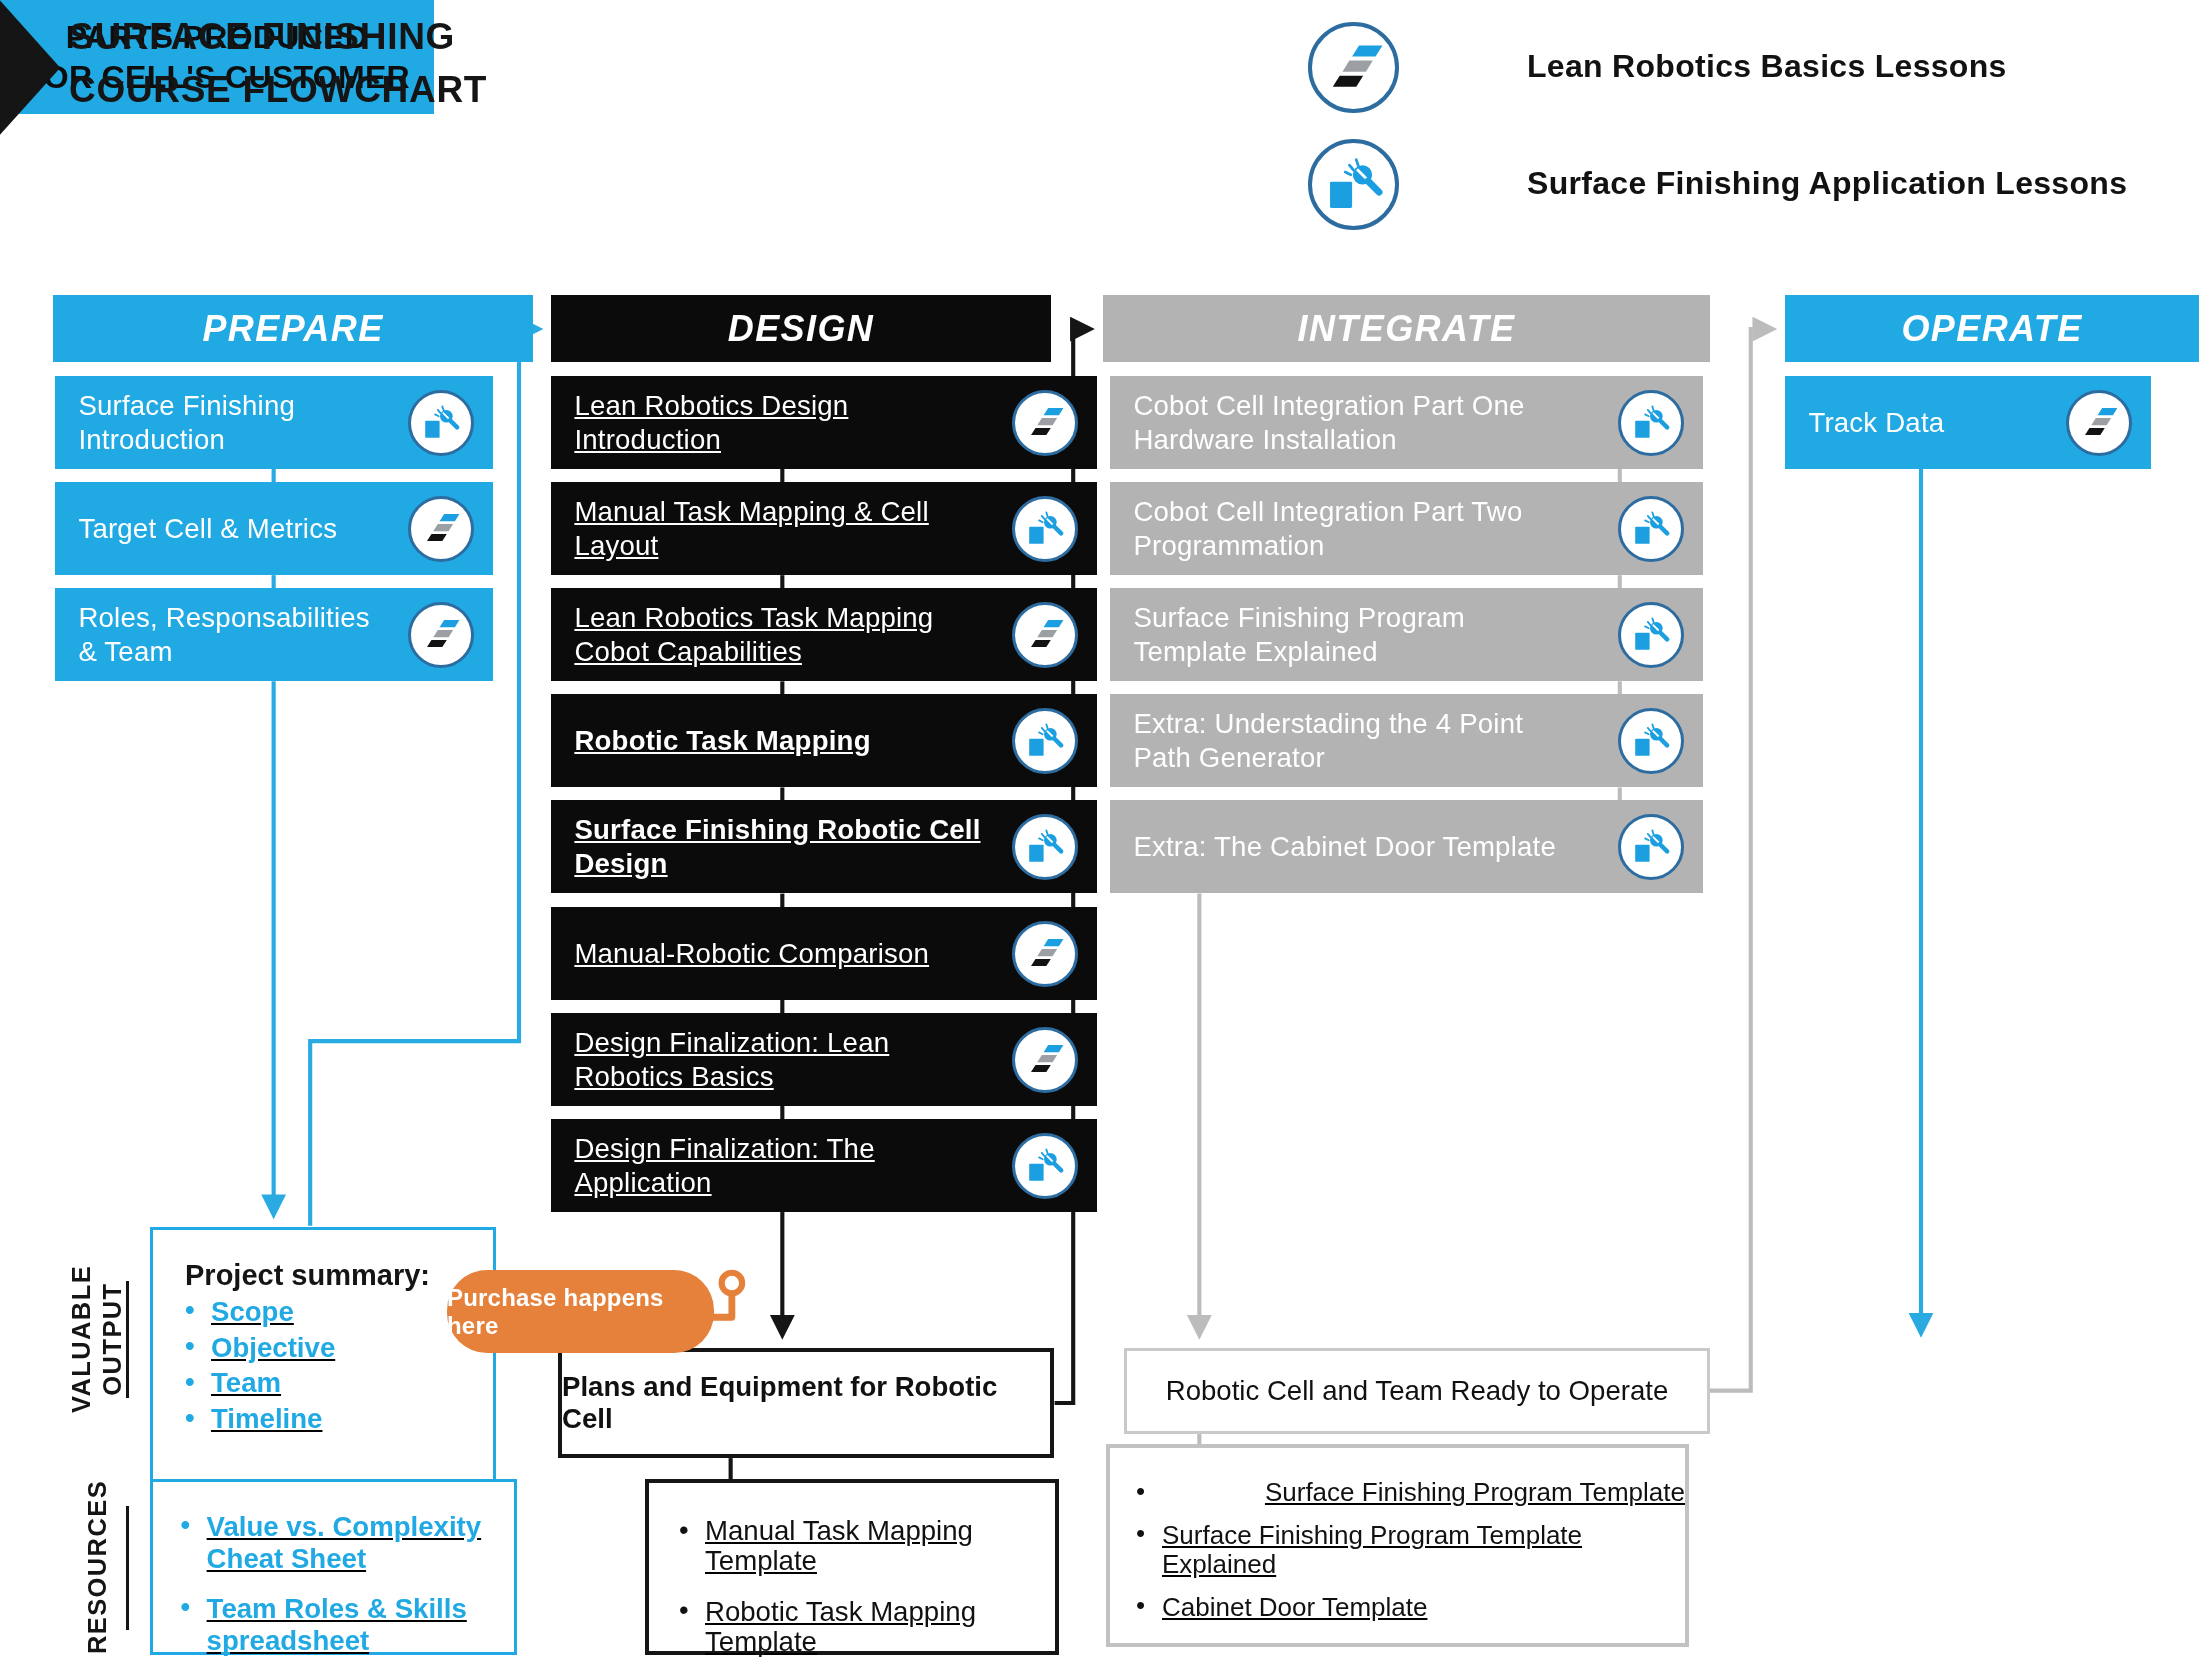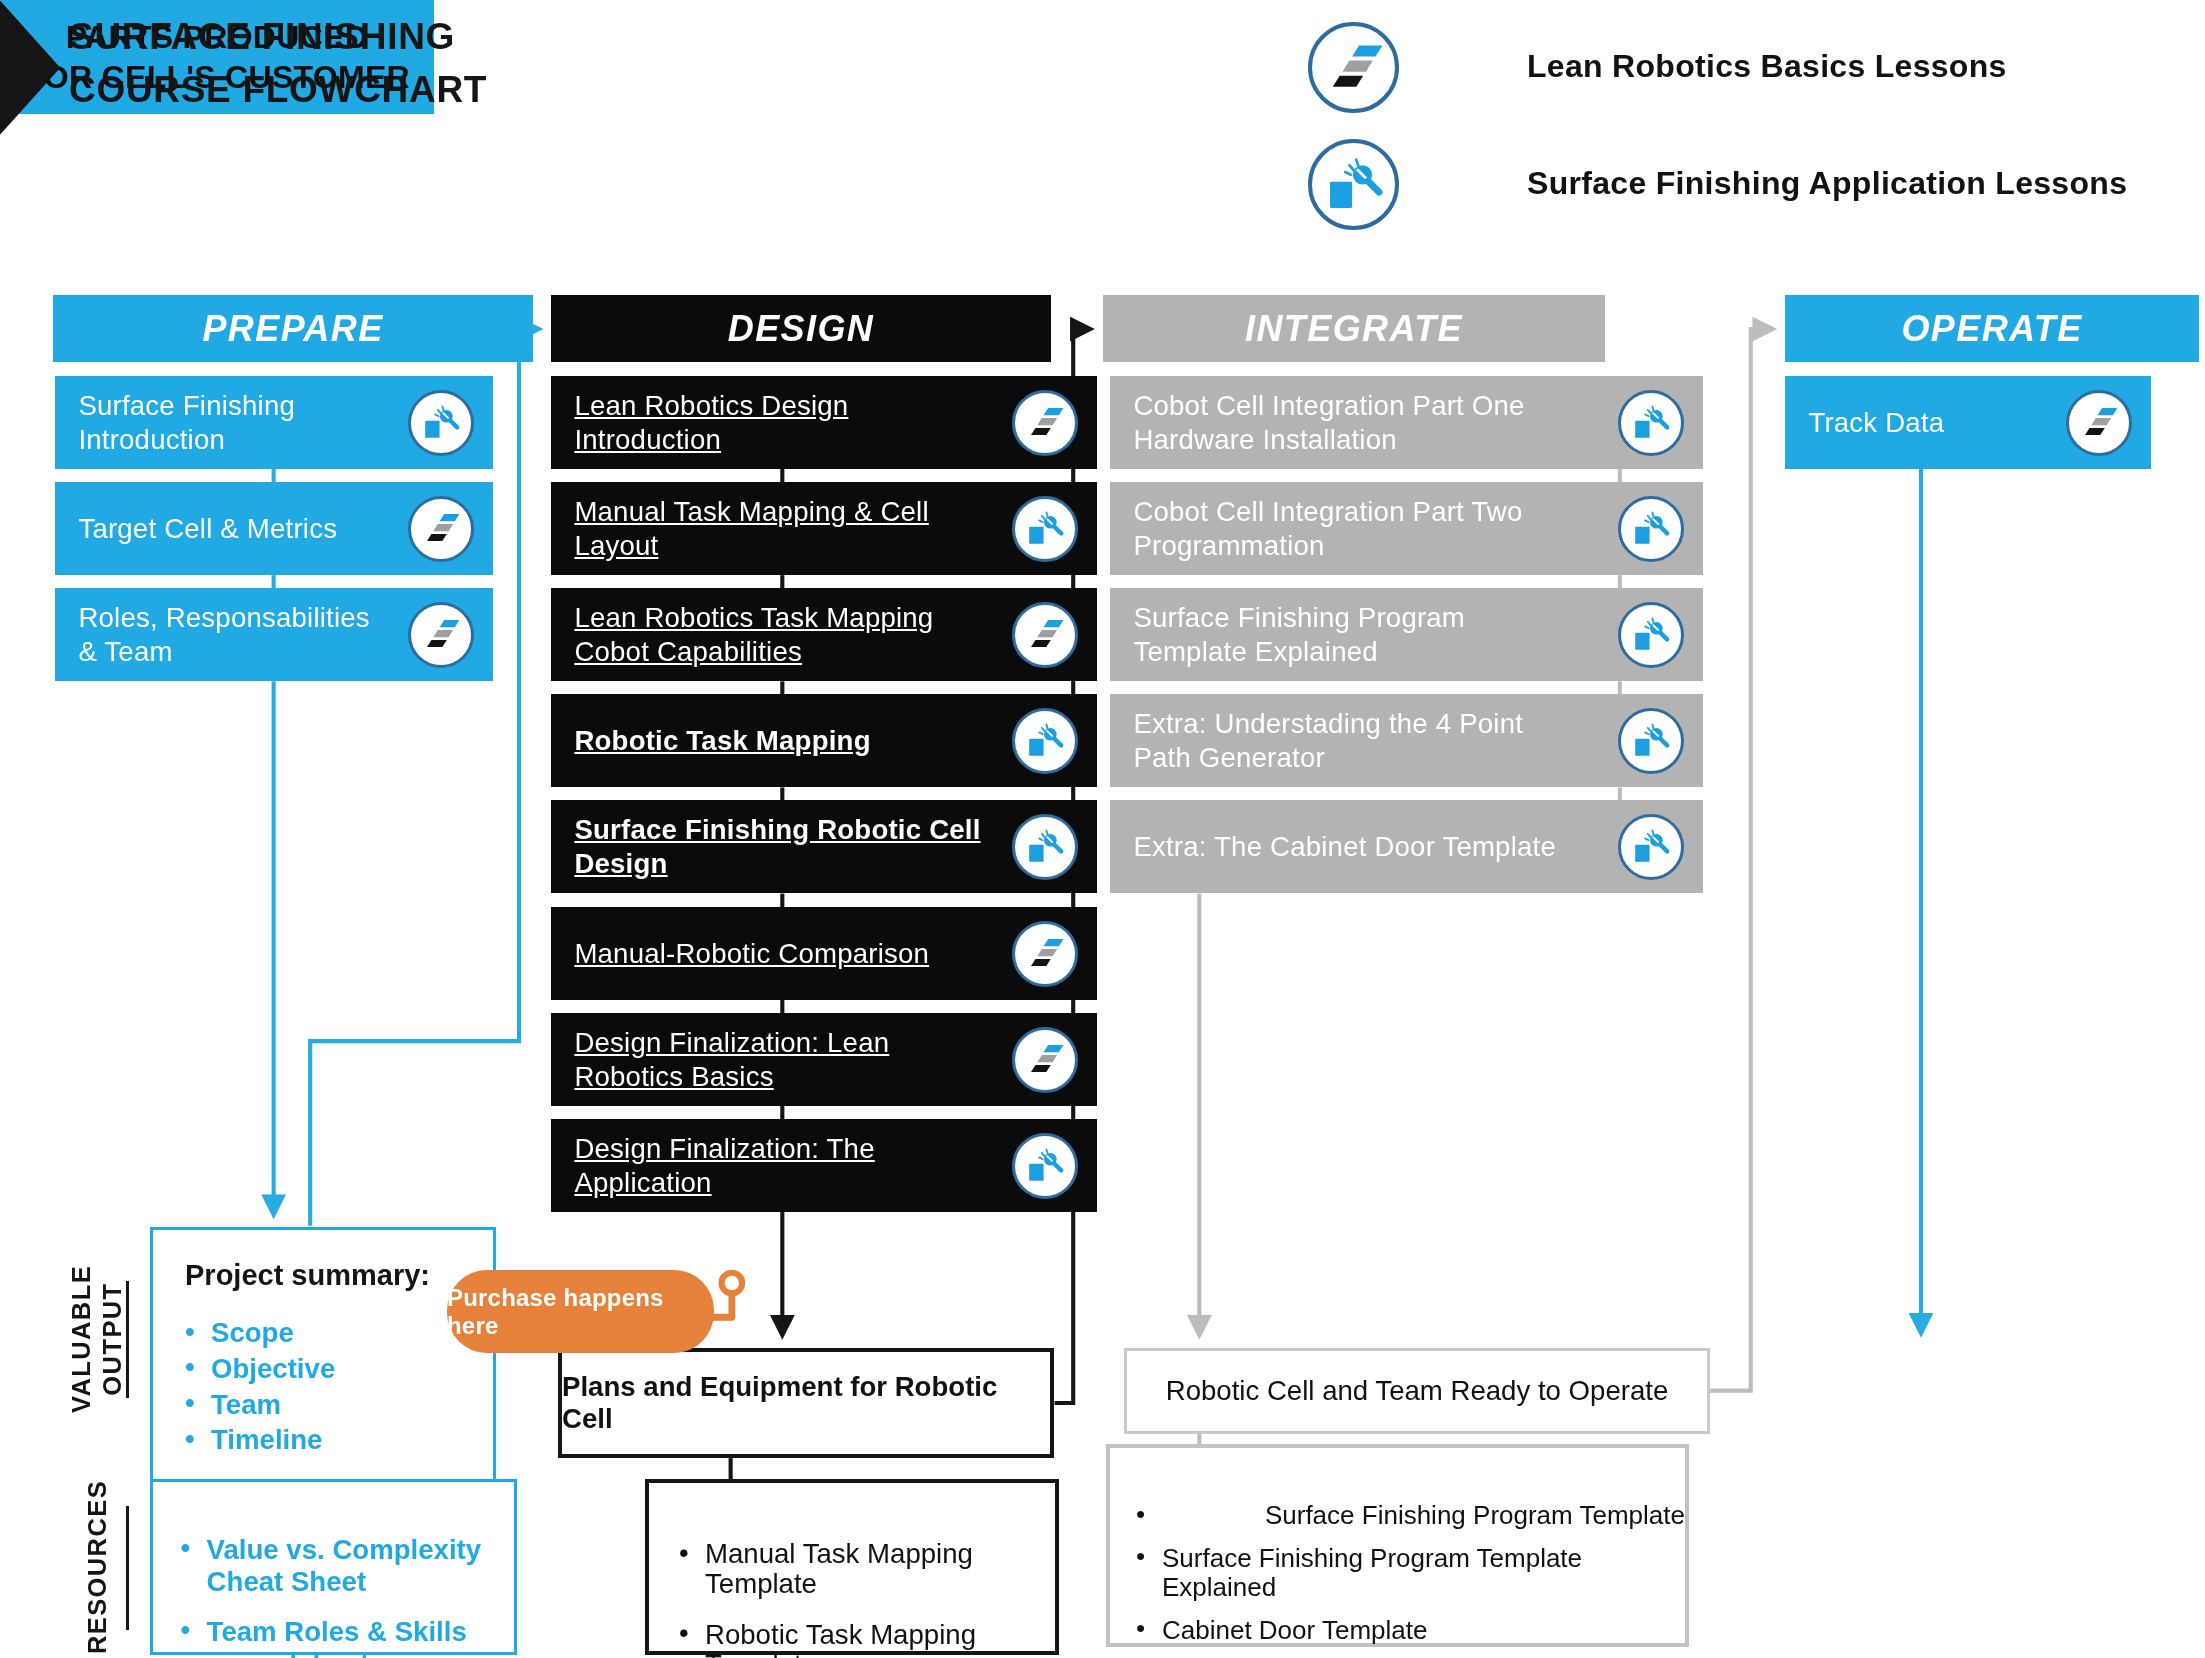--- a/index.html
+++ b/index.html
@@ -16,21 +16,21 @@
     border:4.1px solid #2C6CA0;background:#fff;box-sizing:border-box;z-index:2;
     display:flex;align-items:center;justify-content:center;}
   .legend-label{position:absolute;font-size:32px;font-weight:800;color:#121212;z-index:2;letter-spacing:0.3px;}
 
   
   .col-header{position:absolute;top:295px;height:67px;z-index:2;
     display:flex;align-items:center;justify-content:center;
     color:#ffffff;font-size:36px;font-weight:800;font-style:italic;letter-spacing:1.4px;}
   .hdr-prepare{left:53px;width:480px;background:#20A9E3;}
   .hdr-design{left:551px;width:500px;background:#0b0b0b;}
-  .hdr-integrate{left:1103px;width:502px;background:#b3b3b3;}
+  .hdr-integrate{left:1103px;width:607px;background:#b3b3b3;}
   .hdr-operate{left:1785px;width:414px;background:#20A9E3;}
 
   
   .lesson{position:absolute;height:93px;z-index:2;display:flex;align-items:center;
     padding:0 90px 0 23.4px;box-sizing:border-box;color:#ffffff;}
   .lesson .txt{font-size:27.6px;font-weight:500;line-height:1.22;white-space:pre-line;letter-spacing:0.2px;}
   .col-prepare{left:55px;width:438px;background:#20A9E3;}
   .col-design{left:551px;width:546px;background:#0b0b0b;text-decoration:underline;}
   .col-design.heavy .txt{font-weight:700;}
   .col-integrate{left:1110px;width:593px;background:#b3b3b3;}
@@ -45,21 +45,21 @@
   
   .side-label{position:absolute;left:13.8px;width:165px;height:172px;z-index:2;
     display:flex;align-items:center;justify-content:center;text-align:center;
     transform:rotate(-90deg);font-size:25.5px;font-weight:800;color:#151515;line-height:1.2;letter-spacing:1.4px;}
   .side-rule{position:absolute;left:126px;width:3.4px;background:#151515;z-index:2;}
 
   
   .outbox{position:absolute;box-sizing:border-box;background:#fff;z-index:2;}
   #project-summary{left:150px;top:1227px;width:346px;height:283px;border:3.4px solid #20A9E3;padding:29px 0 0 32px;}
   #project-summary .ps-title{font-size:29px;font-weight:600;color:#151515;}
-  .blist{list-style:none;margin:24px 0 0 0;padding:0;}
+  .blist{list-style:none;margin:1px 0 0 0;padding:0;text-decoration:underline;}
   .blist li{position:relative;padding-left:26px;white-space:pre-line;}
   .blist li::before{content:"\2022";position:absolute;left:0;top:-1.4px;}
   .ps-list li{font-size:27.6px;font-weight:600;color:#20A9E3;line-height:33px;margin-top:2.8px;}
   .ps-list li::before{color:#20A9E3;}
 
   #prepare-resources{left:150px;top:1479px;width:367px;height:176px;border:3.4px solid #20A9E3;padding:27.6px 0 0 27.6px;}
   .prep-res li{font-size:27.6px;font-weight:600;color:#20A9E3;line-height:32px;margin-top:18px;}
   .prep-res li:first-child{margin-top:0;}
   .prep-res li::before{color:#20A9E3;}
 

